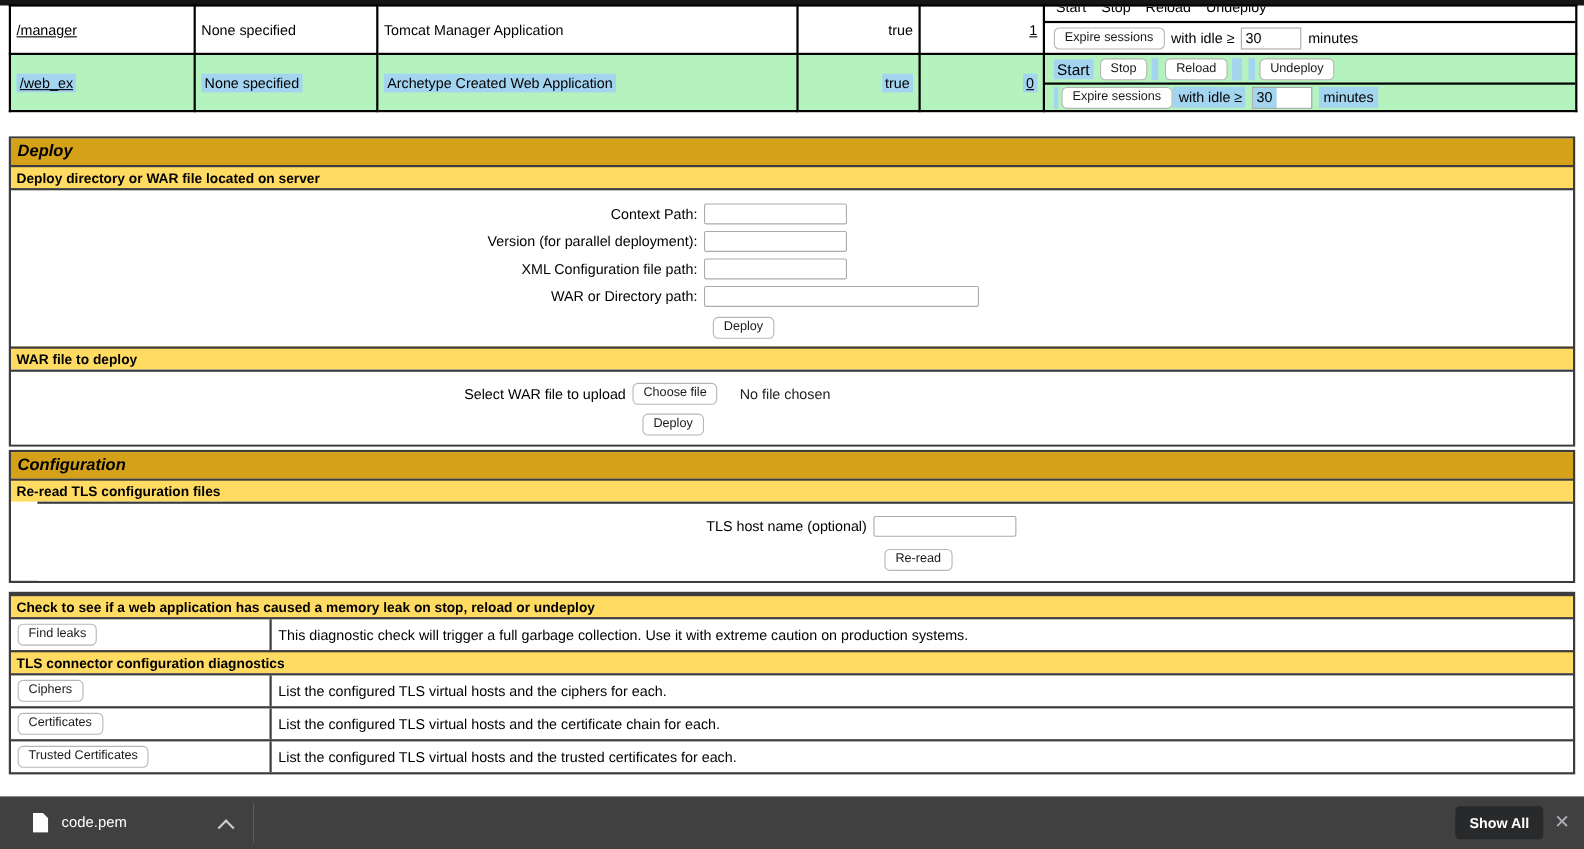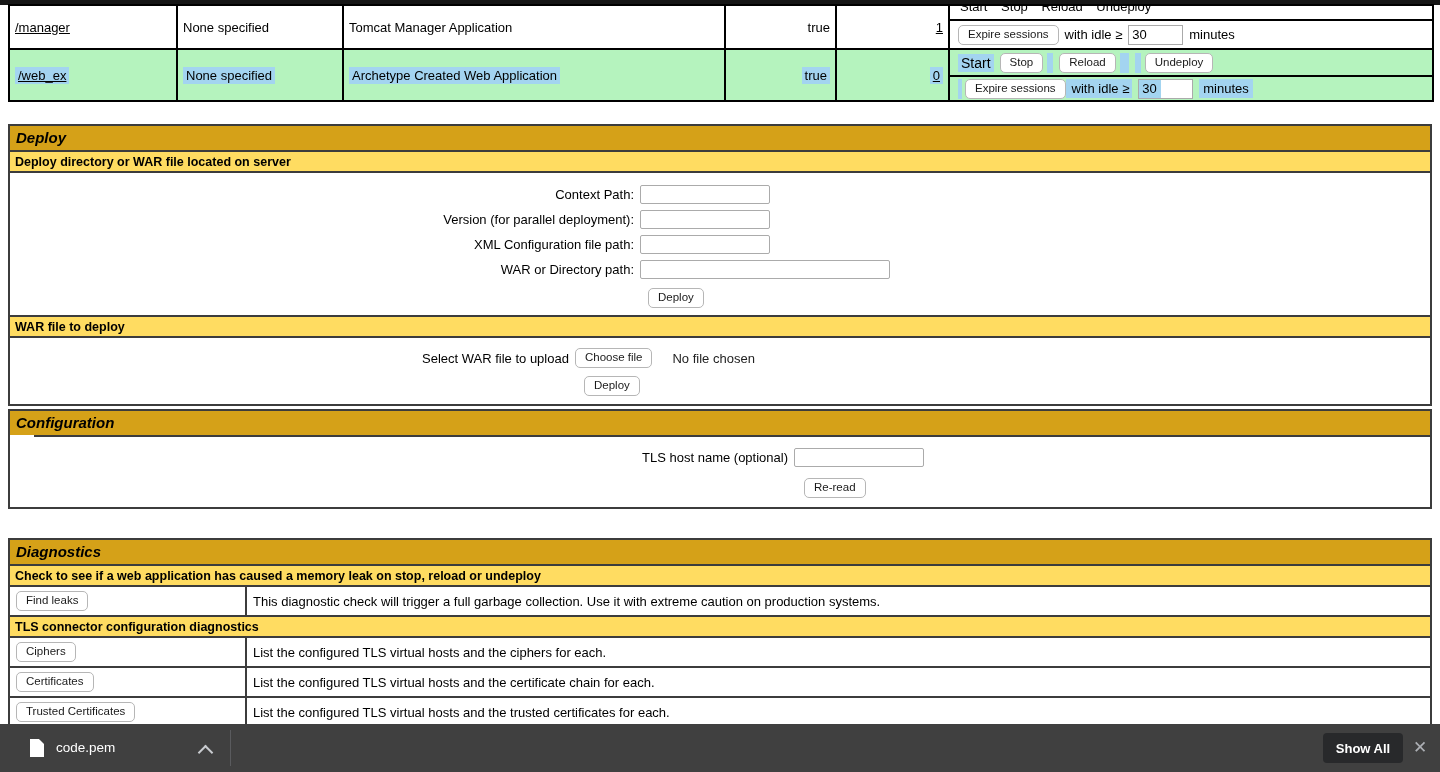--- a/index.html
+++ b/index.html
@@ -193,33 +193,33 @@
       <span class="nofile">No file chosen</span>
     </div>
     <div class="upload-deploy">
       <button class="btn">Deploy</button>
     </div>
   </div>
 </div>
 
 <div class="section" style="top:409px;">
   <div class="sec-title">Configuration</div>
+  <div class="sec-sub">Re-read TLS configuration files</div>
   <div class="sec-body" style="padding:8px 0 9px;margin-left:24px;">
     <div class="frow">
       <div class="cfg-label">TLS host name (optional)</div>
       <input class="tinput w130" style="">
     </div>
     <div class="cfg-btn-row">
       <button class="btn">Re-read</button>
     </div>
   </div>
 </div>
 
 <div class="section" style="top:538px;">
-  <div class="sec-title">Diagnostics</div>
   <div class="sec-sub">Check to see if a web application has caused a memory leak on stop, reload or undeploy</div>
   <div class="dgrow">
     <div class="dgcell1">
       <button class="btn">Find leaks</button>
     </div>
     <div class="dgcell2">This diagnostic check will trigger a full garbage collection. Use it with extreme caution on production systems.</div>
   </div>
   <div class="sec-sub">TLS connector configuration diagnostics</div>
   <div class="dgrow">
     <div class="dgcell1">

